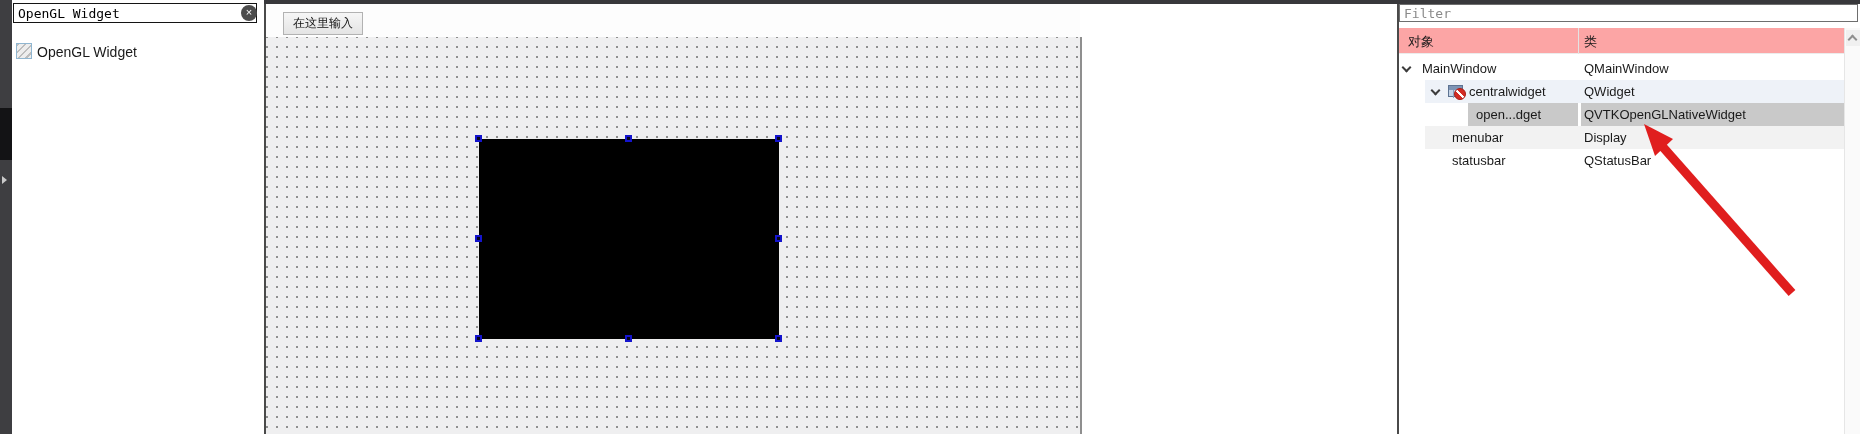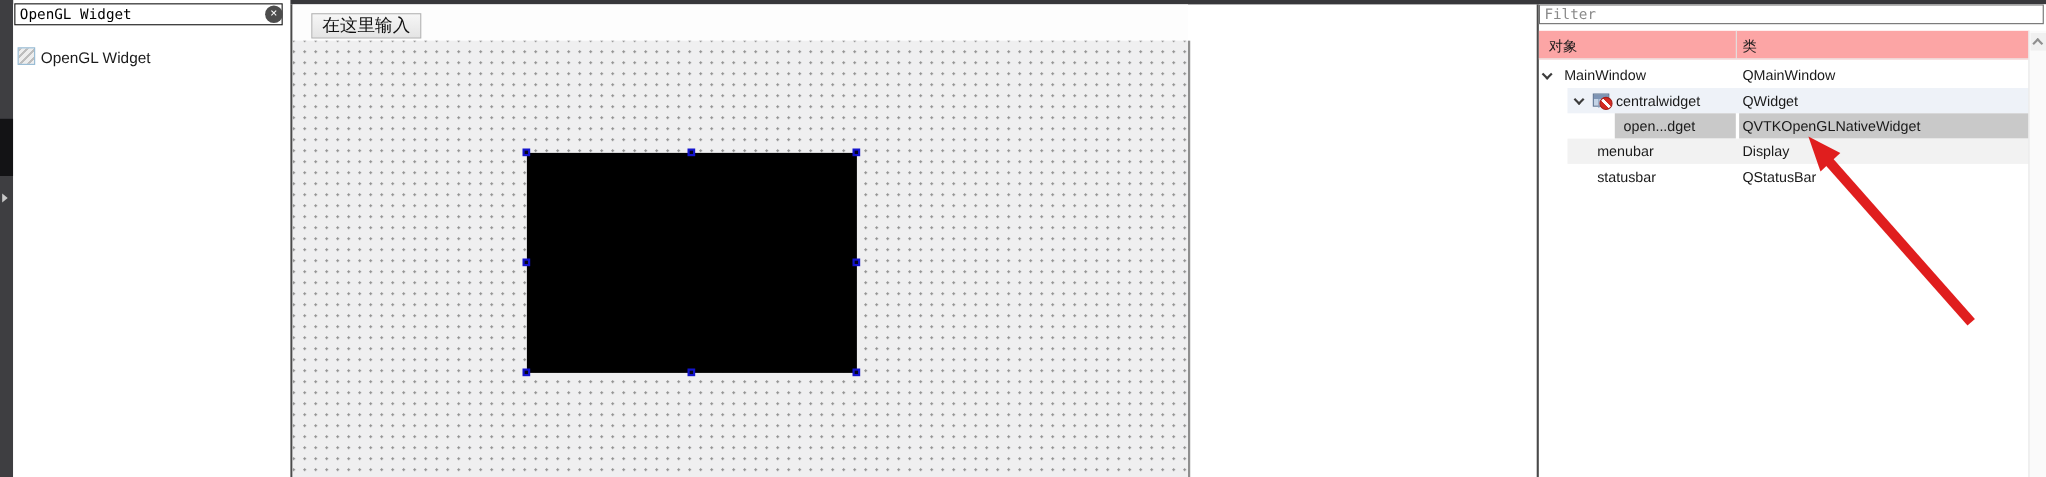--- a/index.html
+++ b/index.html
@@ -35,21 +35,21 @@
   .wb-item-icon { position:absolute; left:4px; top:1px; width:16px; height:16px;
     border:1px solid #8fb6d1;
     background:repeating-linear-gradient(135deg,#bdbdbd 0 2px,#ededed 2px 5px); }
   .wb-item-label { position:absolute; left:25px; top:0; line-height:20px; font-size:14px; }
 
   
   .form-left-border { left:264px; top:4px; width:2px; height:430px; background:#4a4a4a; }
   .form-menubar { left:266px; top:4px; width:814px; height:33px; background:#fdfdfd; }
   .menu-tab { position:absolute; left:17px; top:8px; height:23px; padding:0 9px;
     background:linear-gradient(#f6f6f6,#e4e4e4); border:1px solid #b2b2b2;
-    line-height:21px; font-size:16px; color:#111; cursor:text;font-family:Liberation Serif, serif; }
+    line-height:21px; font-size:12px; color:#111; cursor:text;font-family:Liberation Serif, serif; }
   .form-canvas { left:266px; top:37px; width:816px; height:397px;
     background-color:#efeff0; border-right:2px solid #8f8f8f;
     background-image:radial-gradient(#8f8f8f 1px, transparent 1.3px);
     background-size:10px 10px; background-position:6px 5px; }
   .gl-widget { left:479px; top:139px; width:300px; height:200px; background:#000; cursor:move; }
   .handle { position:absolute; width:7px; height:7px; background:#1414cd; }
   .handle::after { content:""; position:absolute; left:2px; top:2px; width:3px; height:3px; background:#06061a; }
 
   
   .inspector-border { left:1397px; top:4px; width:2px; height:430px; background:#4a4a4a; }

